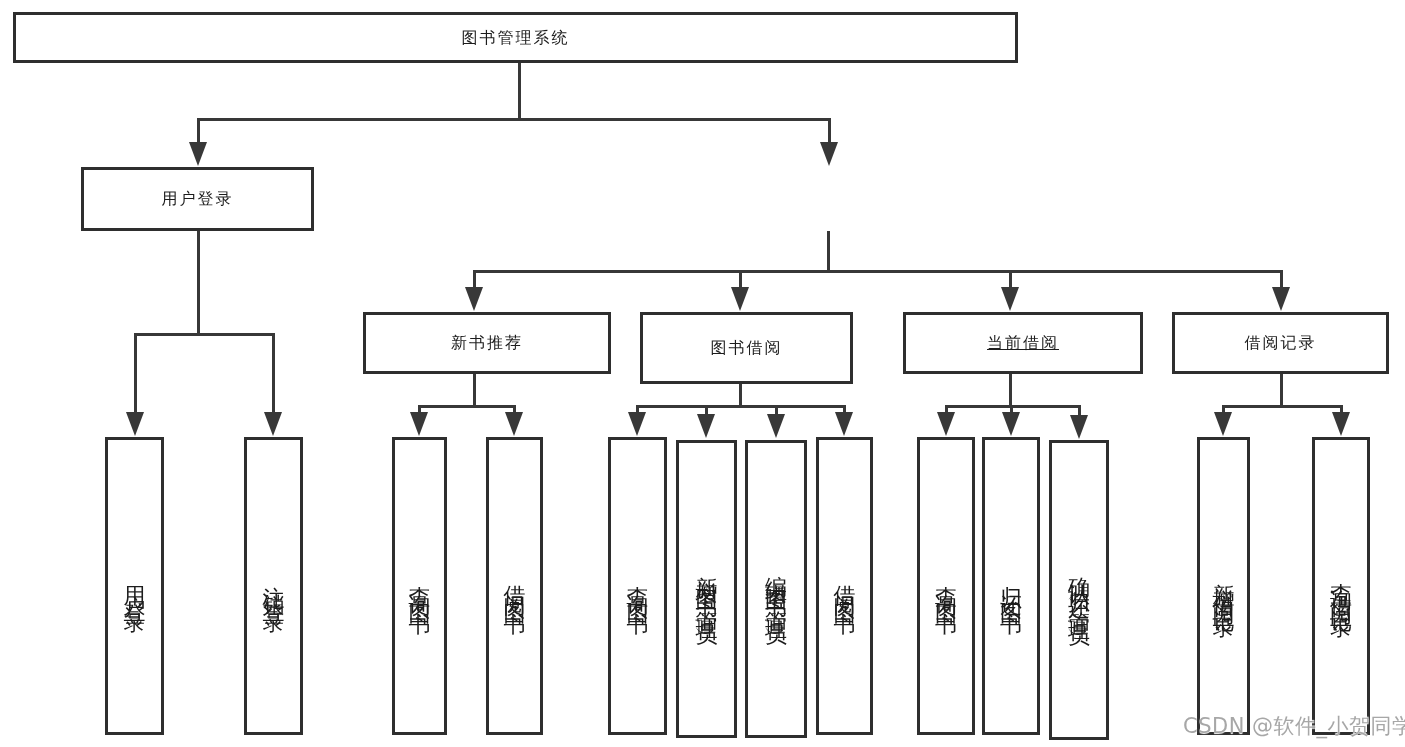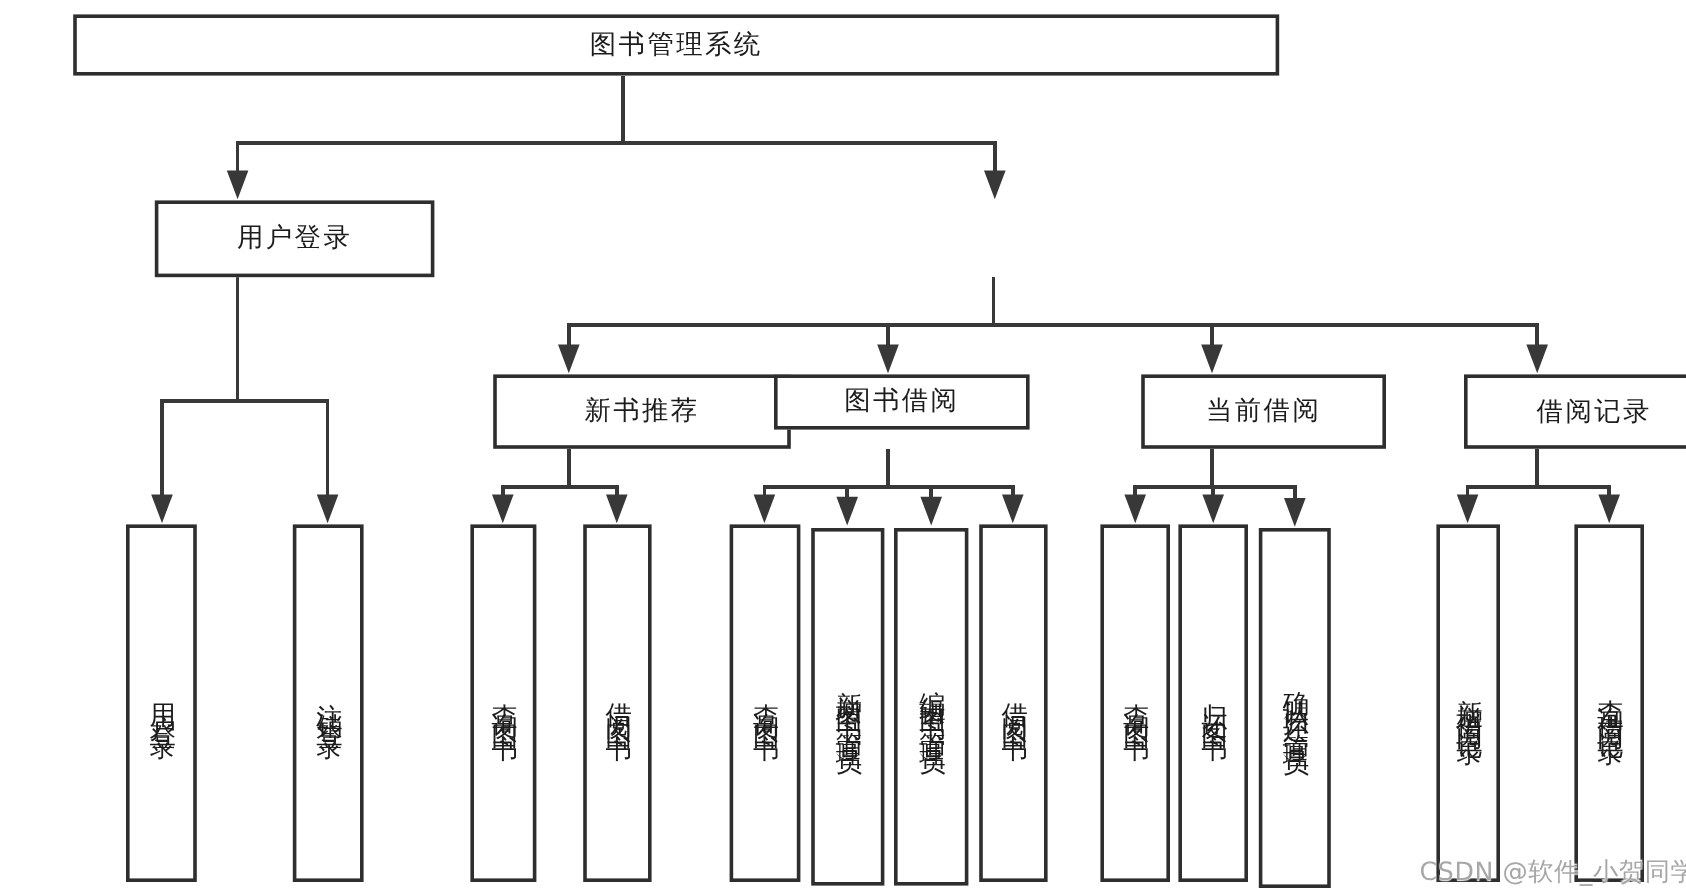--- a/index.html
+++ b/index.html
@@ -7,21 +7,21 @@
     position:relative; width:1405px; height:747px; background:#ffffff;
     font-family:"DejaVu Sans", sans-serif; color:#1c1c1c; overflow:hidden;
   }
   .wires { position:absolute; left:0; top:0; z-index:1; }
   .box {
     position:absolute; box-sizing:border-box; z-index:2;
     border:3px solid #2e2e2e; background:#ffffff;
     display:flex; align-items:center; justify-content:center;
     text-align:center; line-height:1;
   }
-  .h { font-size:22px; letter-spacing:2px; white-space:nowrap;margin-left:48px; }
+  .h { font-size:16px; letter-spacing:2px; white-space:nowrap; }
   .v {
     writing-mode:vertical-rl; text-orientation:mixed;
     font-size:22px; letter-spacing:9px; white-space:nowrap;
   }
   .v-long { letter-spacing:7px; }
   .watermark {
     position:absolute; z-index:5; left:1183px; top:712px;
     font-size:21px; color:#a7a7a7; letter-spacing:0.5px; white-space:nowrap;
     text-shadow:0 1px 1px #ffffff, 0 -1px 1px #ffffff;
   }
@@ -105,22 +105,22 @@
       <polygon fill="#383838" stroke="none" points="1223,436 1214,412 1232,412"></polygon>
       <polygon fill="#383838" stroke="none" points="1341,436 1332,412 1350,412"></polygon>
     </g>
   </svg>
 
   <div class="box h" style="left:13px; top:12px; width:1005px; height:51px;">图书管理系统</div>
 
   <div class="box h" style="left:81px; top:167px; width:233px; height:64px;">用户登录</div>
 
   <div class="box h" style="left:363px; top:312px; width:248px; height:62px;">新书推荐</div>
-  <div class="box h" style="left:597px; top:312px; width:213px; height:46px;">图书借阅</div>
-  <div class="box h" style="left:903px; top:312px; width:204px; height:62px;">当前借阅</div>
+  <div class="box h" style="left:640px; top:312px; width:213px; height:72px;">图书借阅</div>
+  <div class="box h" style="left:903px; top:312px; width:240px; height:62px;text-decoration:underline;">当前借阅</div>
   <div class="box h" style="left:1172px; top:312px; width:217px; height:62px;font-family:Liberation Serif, serif;">借阅记录</div>
 
   <div class="box v" style="left:105px; top:437px; width:59px; height:298px;">用户登录</div>
   <div class="box v" style="left:244px; top:437px; width:59px; height:298px;">注销登录</div>
 
   <div class="box v" style="left:392px; top:437px; width:55px; height:298px;">查询图书</div>
   <div class="box v" style="left:486px; top:437px; width:57px; height:298px;">借阅图书</div>
 
   <div class="box v" style="left:608px; top:437px; width:59px; height:298px;">查询图书</div>
   <div class="box v v-long" style="left:676px; top:440px; width:61px; height:298px;">新增图书（管理员）</div>

